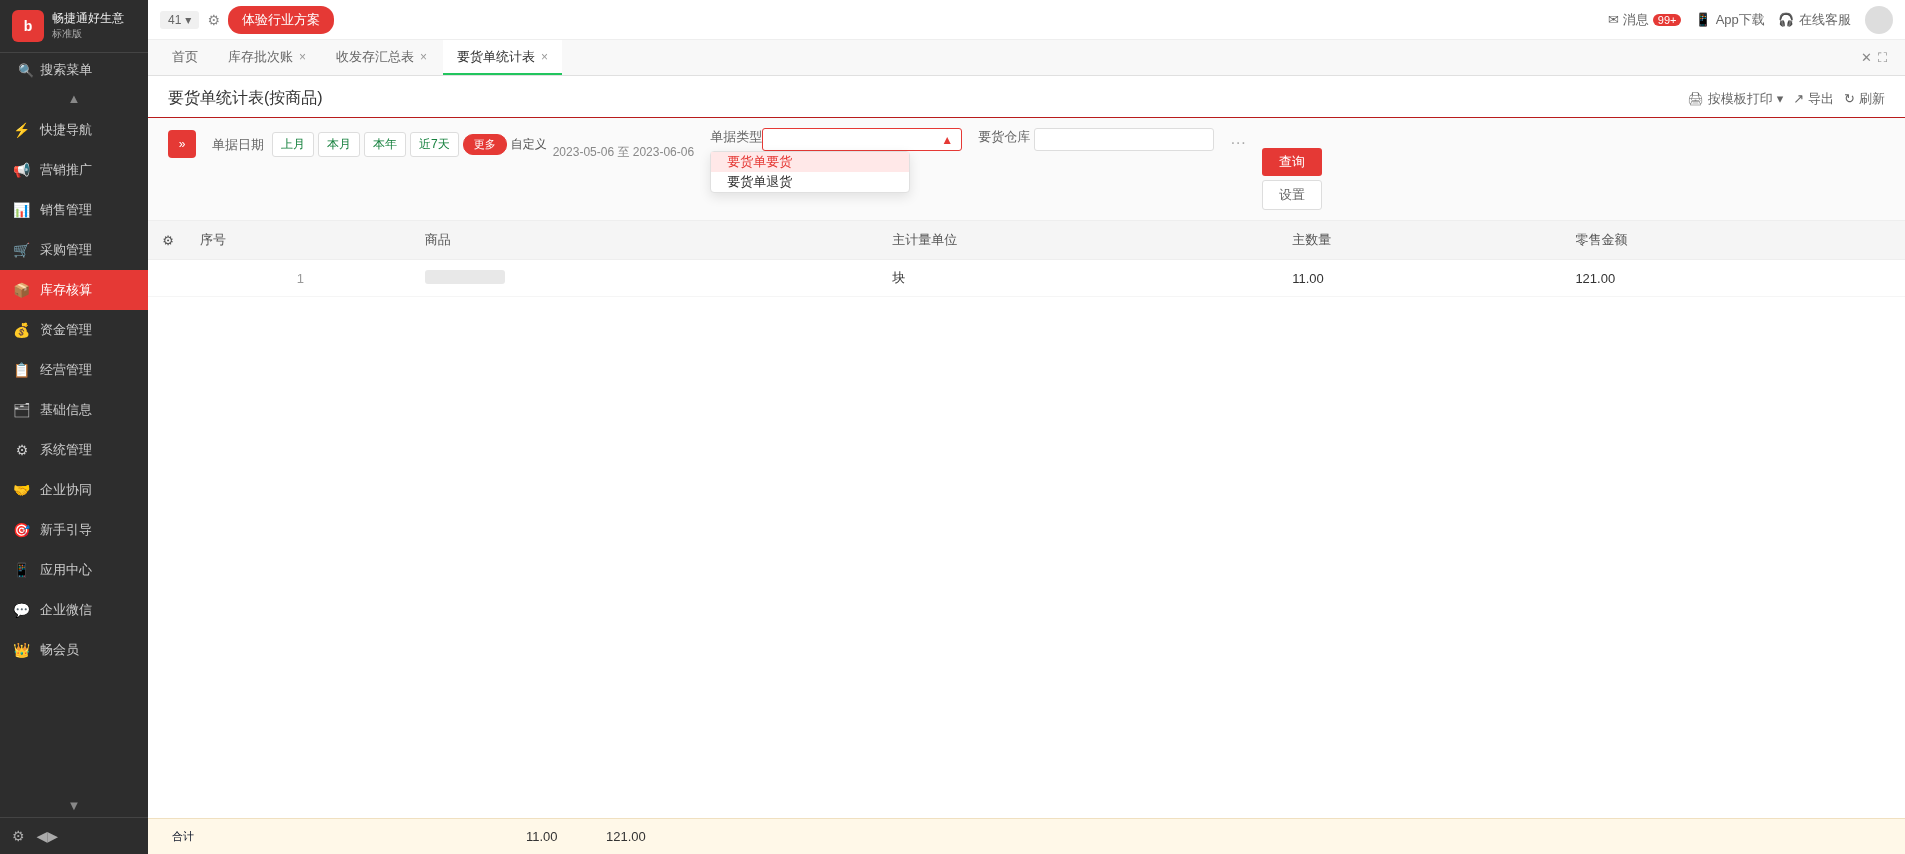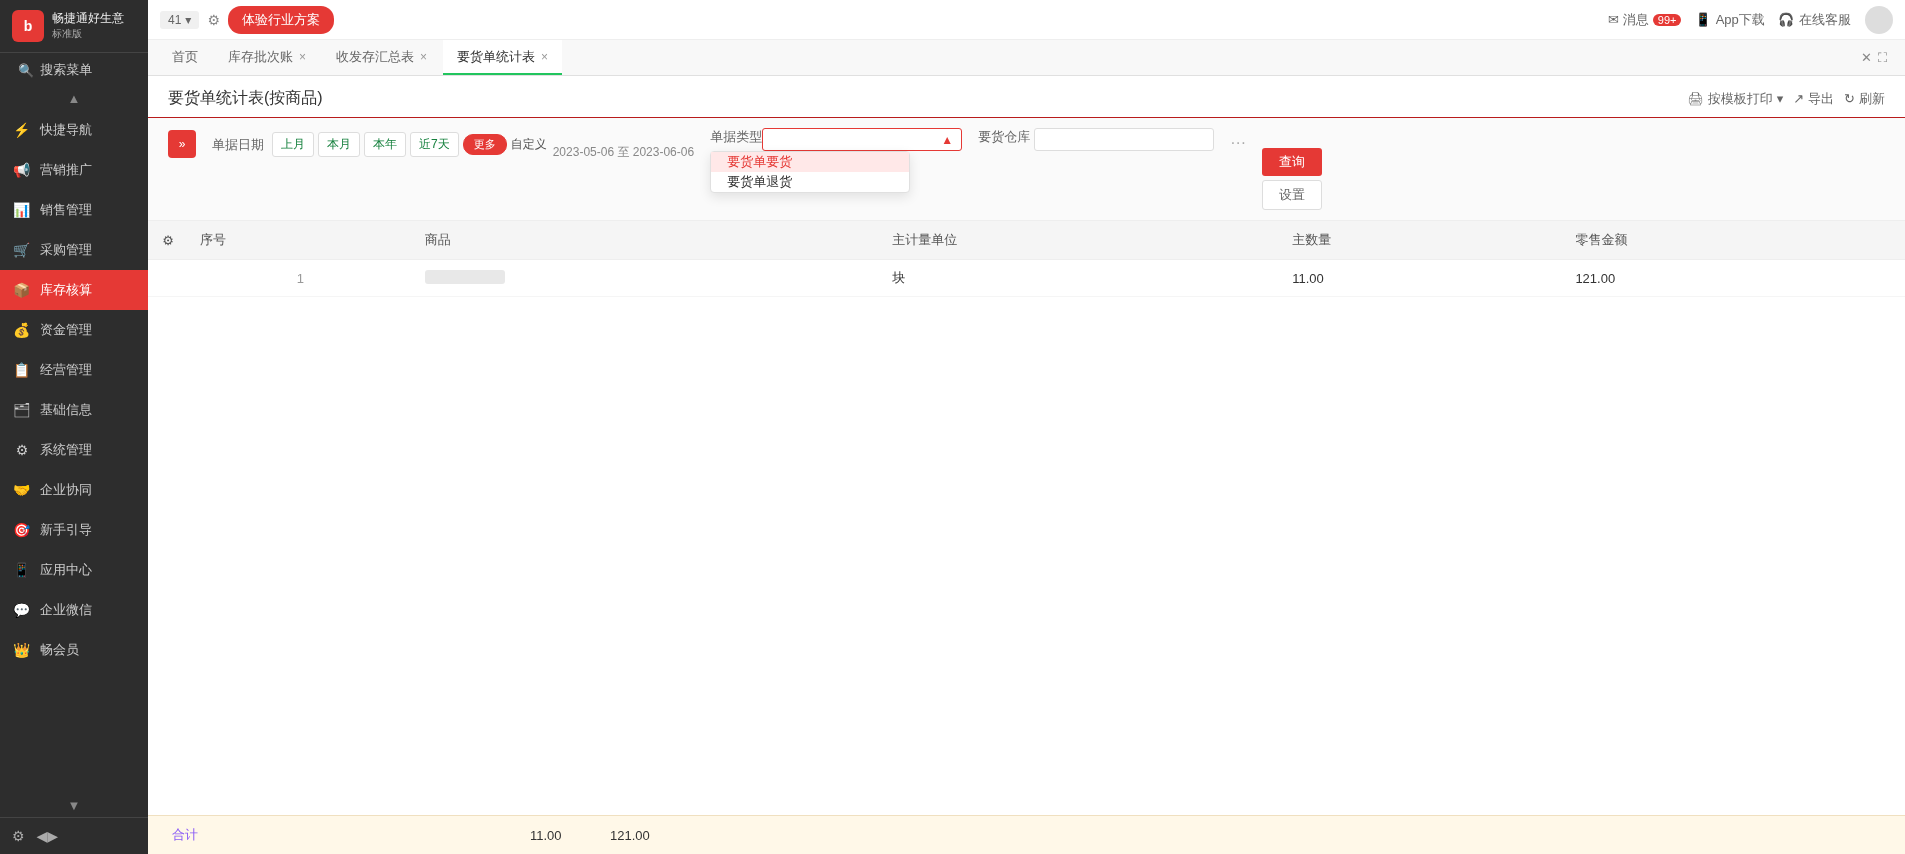--- a/index.html
+++ b/index.html
@@ -83,21 +83,21 @@
     table { width: 100%; border-collapse: collapse; font-size: 13px; }
     thead tr { background: #f5f5f5; }
     th { padding: 10px 12px; text-align: left; font-weight: 500; color: #555; border-bottom: 1px solid #eee; white-space: nowrap; }
     td { padding: 9px 12px; color: #333; border-bottom: 1px solid #f5f5f5; white-space: nowrap; }
     .th-settings { width: 40px; text-align: center; }
     .row-num { color: #999; text-align: center; }
     .td-blurred { background: #e8e8e8; border-radius: 3px; display: inline-block; width: 80px; height: 14px; }
 
     
     .table-footer { background: #fff8e8; border-top: 1px solid #f0e0c0; padding: 10px 12px; display: flex; align-items: center; }
-    .footer-label { color: #8b5cf6; font-size: 13px; padding: 0 12px; }
+    .footer-label { color: #0f172a; font-size: 11px; padding: 0 12px; }
     .footer-value { color: #333; font-size: 13px; min-width: 80px; }
   </style>
 </head>
 <body>
 
 <div class="sidebar">
   <div class="sidebar-logo">
     <div class="sidebar-logo-icon">b</div>
     <div>
       <div class="sidebar-logo-text">畅捷通好生意</div>

